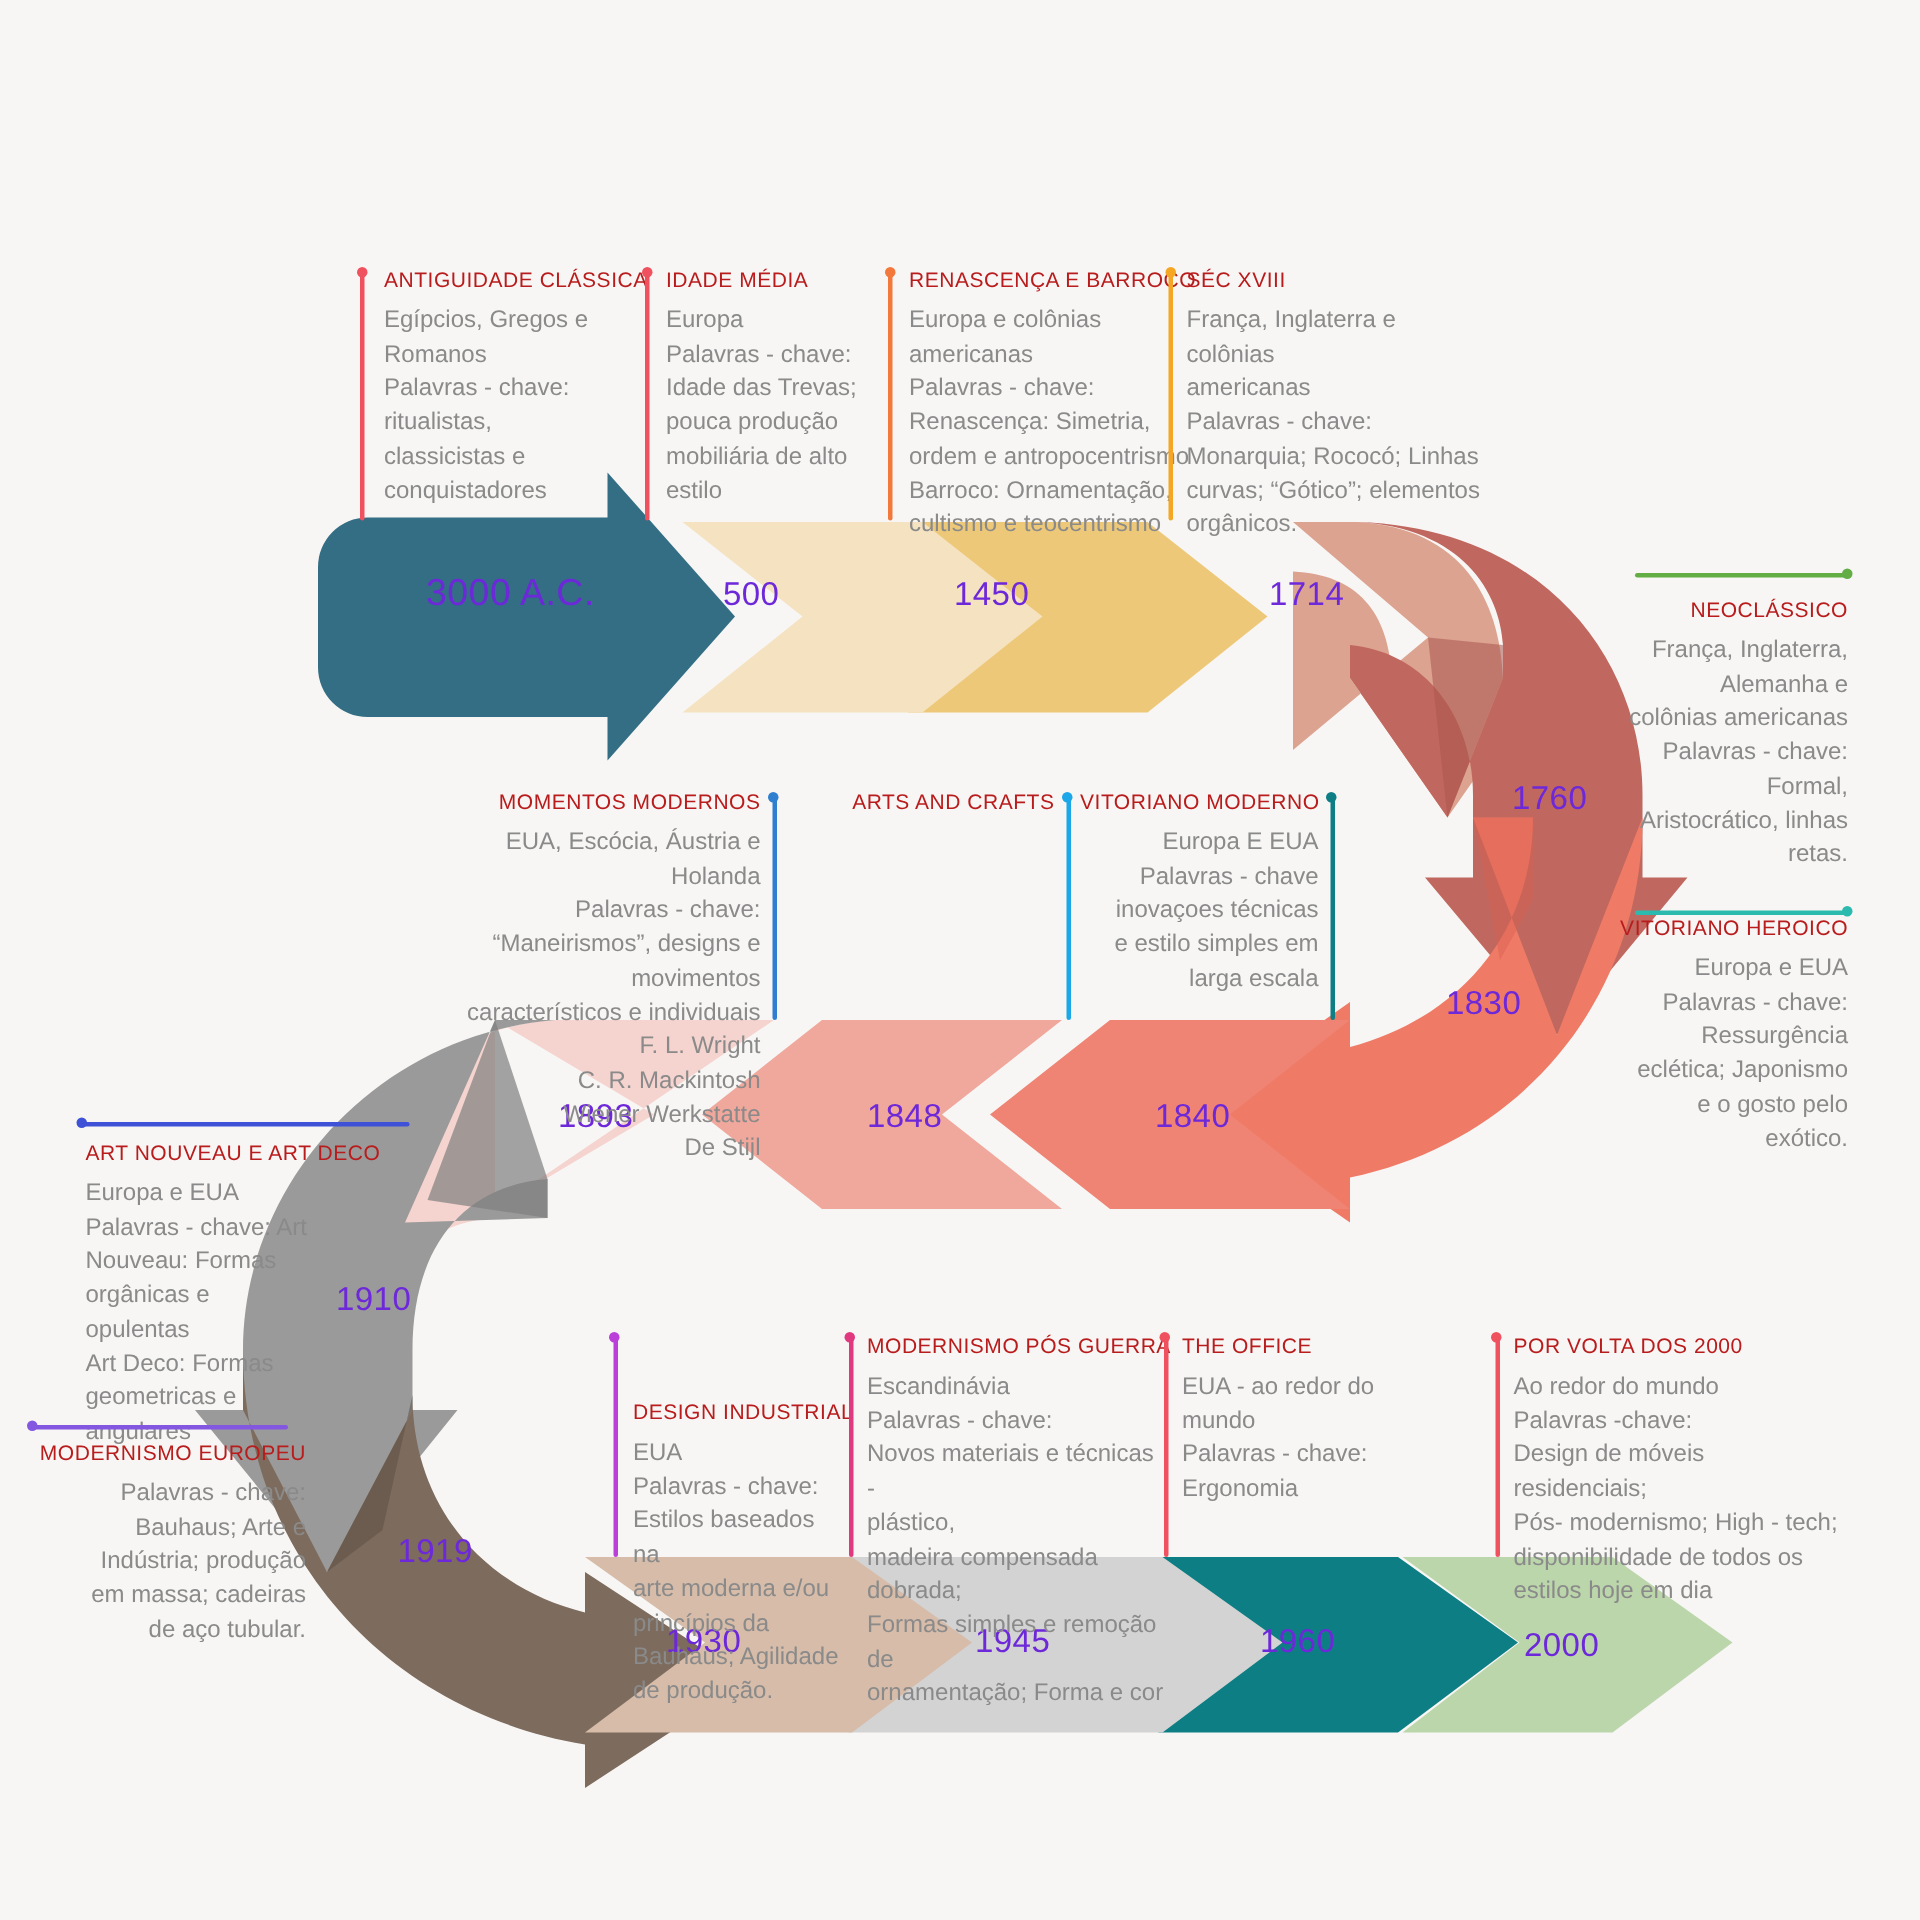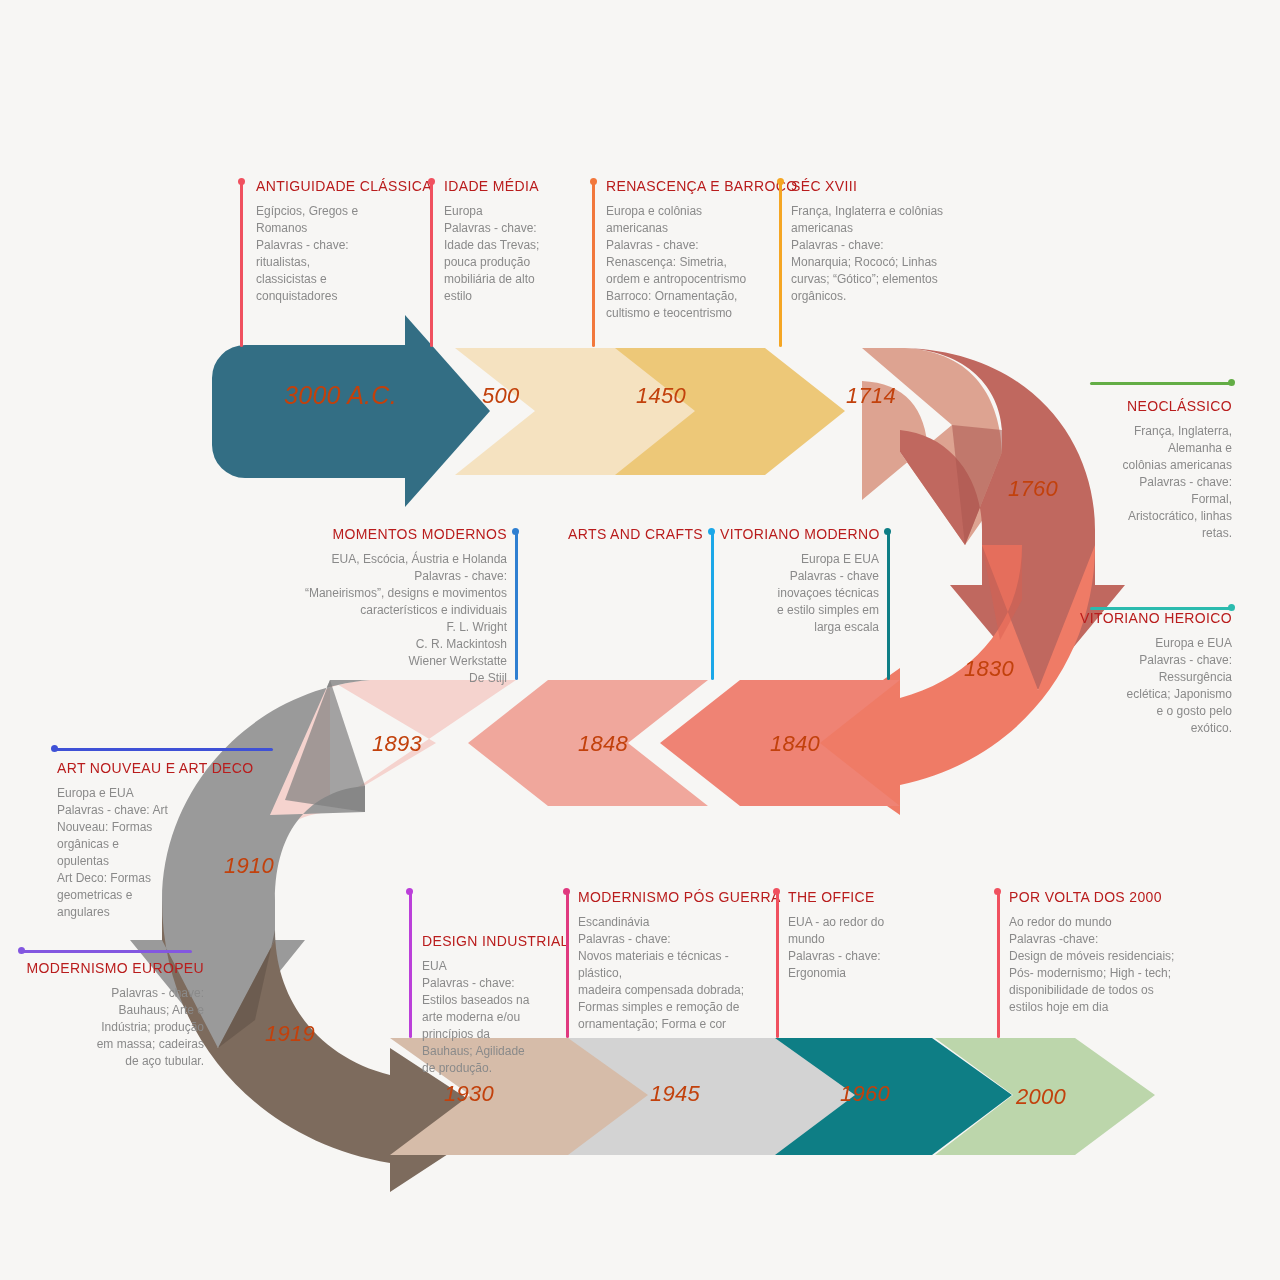--- a/index.html
+++ b/index.html
@@ -9,40 +9,39 @@
     font-family:"Liberation Sans", sans-serif;
     position:relative;
     overflow:hidden;
     color:#7d7d7d;
   }
   #stage{position:absolute;left:0;top:0;width:1280px;height:1280px;}
   svg#flow{position:absolute;left:0;top:0;width:1280px;height:1280px;}
 
   .yr{
     position:absolute;
-    color:#c2410c;
+    color:#6d28d9;
     font-size:22px;
     letter-spacing:.3px;
     white-space:nowrap;
     pointer-events:none;
-    font-style:italic;
   }
   .yr.big{font-size:25px;}
 
   
   .callout{position:absolute;}
   .callout .ttl{
     font-size:14px;
     color:#b91c1c;
     letter-spacing:.35px;
     white-space:nowrap;
     margin-bottom:9px;
   }
   .callout .body{
-    font-size:12px;
+    font-size:16px;
     line-height:1.42;
     color:#8a8a8a;
     white-space:pre-line;
   }
   .callout.right{text-align:right;}
   .callout.left{text-align:left;}
 
   
   .vline{position:absolute;width:2.5px;border-radius:2px;}
   .vdot{position:absolute;width:7px;height:7px;border-radius:50%;}
@@ -103,21 +102,21 @@
     <polygon fill="#d3d3d3" points="565,1038 775,1038 855,1095 775,1155 565,1155 645,1095"></polygon>
 
     <polygon fill="#d6bca9" points="390,1038 568,1038 648,1095 568,1155 390,1155 470,1095"></polygon>
   </svg>
 
   <div class="yr big" style="left:284px;top:381px;">3000 A.C.</div>
   <div class="yr" style="left:482px;top:383px;">500</div>
   <div class="yr" style="left:636px;top:383px;">1450</div>
   <div class="yr" style="left:846px;top:383px;">1714</div>
 
-  <div class="yr" style="left:1008px;top:476px;">1760</div>
+  <div class="yr" style="left:1008px;top:519px;">1760</div>
   <div class="yr" style="left:964px;top:656px;">1830</div>
 
   <div class="yr" style="left:770px;top:731px;">1840</div>
   <div class="yr" style="left:578px;top:731px;">1848</div>
   <div class="yr" style="left:372px;top:731px;">1893</div>
 
   <div class="yr" style="left:224px;top:853px;">1910</div>
   <div class="yr" style="left:265px;top:1021px;">1919</div>
 
   <div class="yr" style="left:444px;top:1081px;">1930</div>

